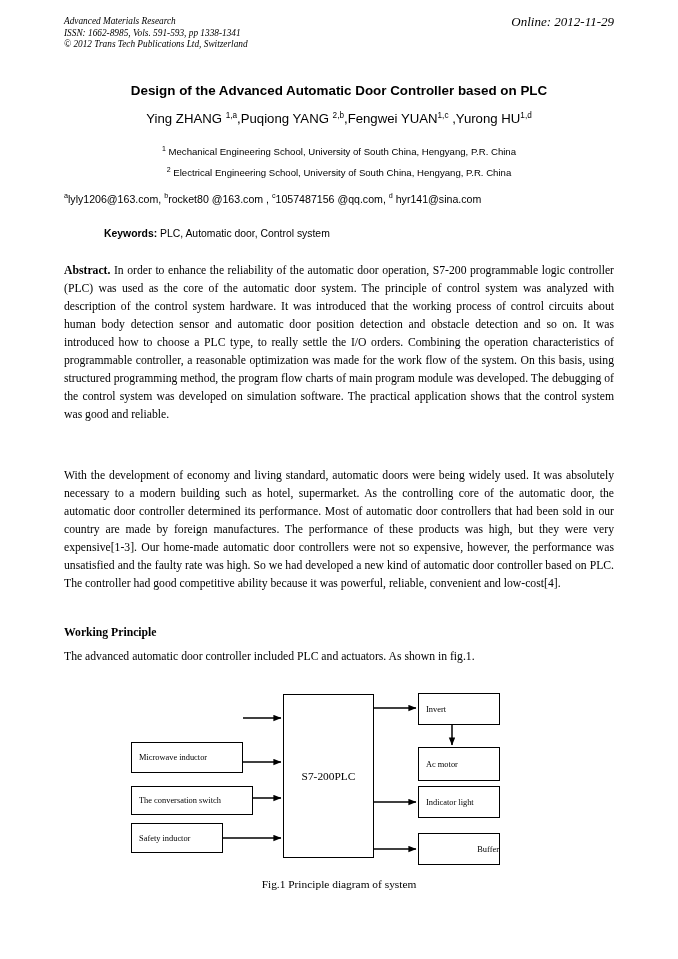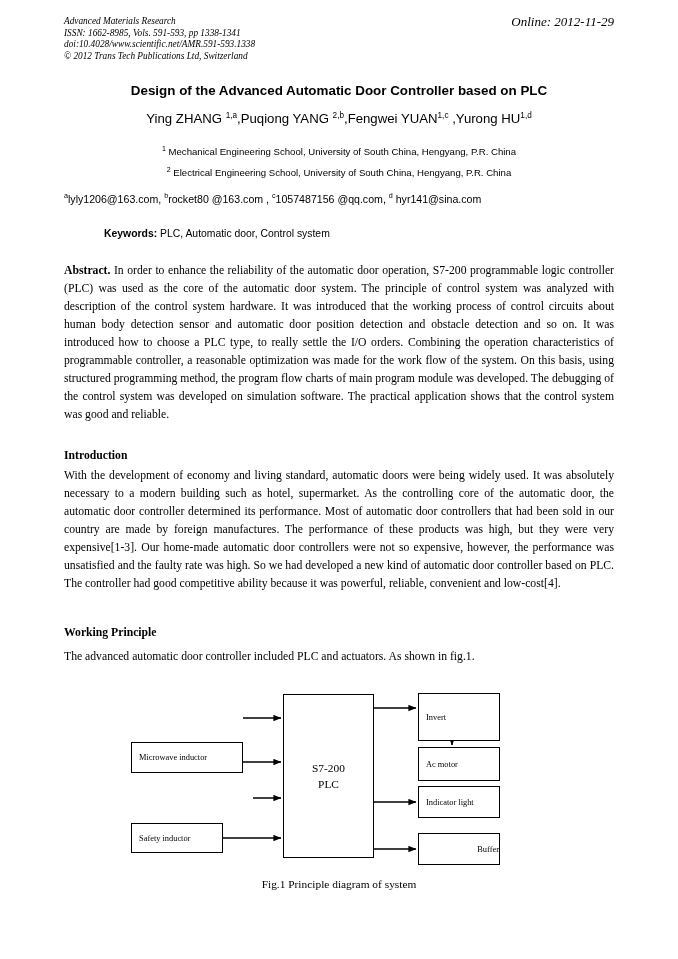--- a/index.html
+++ b/index.html
@@ -180,21 +180,21 @@
     pointer-events: auto;
   }
   .fig-box.centered {
     justify-content: center;
     padding-left: 0;
     text-align: center;
   }
   .fig-box.plc {
     font-size: 11.4px;
     line-height: 16px;
-    flex-direction: column;
+    flex-direction: row;
     justify-content: center;
   }
 
   .fig-caption {
     position: absolute;
     left: 64px;
     top: 878px;
     width: 550px;
     text-align: center;
     font-family: "Liberation Serif", "DejaVu Serif", serif;
@@ -215,21 +215,20 @@
 <body>
 
 <div class="page">
 
   <div class="journal-header">
     <div class="jh-row">
       <span>Advanced Materials Research</span>
       <span class="jh-online">Online: 2012-11-29</span>
     </div>
     <div class="jh-row">ISSN: 1662-8985, Vols. 591-593, pp 1338-1341</div>
-    <div class="jh-row">doi:10.4028/www.scientific.net/AMR.591-593.1338</div>
     <div class="jh-row">© 2012 Trans Tech Publications Ltd, Switzerland</div>
   </div>
 
   <div class="title">Design of the Advanced Automatic Door Controller based on PLC</div>
 
   <div class="authors">
     <span>Ying ZHANG </span><sup>1,a</sup><span>,Puqiong YANG </span><sup>2,b</sup><span>,Fengwei YUAN</span><sup>1,c</sup><span> ,Yurong HU</span><sup>1,d</sup>
   </div>
 
   <div class="affils">
@@ -242,21 +241,20 @@
   </div>
 
   <div class="keywords">
     <span class="kw-label">Keywords:</span><span> PLC, Automatic door, Control system</span>
   </div>
 
   <div class="body-block" id="abstract-block">
     <span class="lead">Abstract.</span><span> In order to enhance the reliability of the automatic door operation, S7-200 programmable logic controller (PLC) was used as the core of the automatic door system. The principle of control system was analyzed with description of the control system hardware. It was introduced that the working process of control circuits about human body detection sensor and automatic door position detection and obstacle detection and so on. It was introduced how to choose a PLC type, to really settle the I/O orders. Combining the operation characteristics of programmable controller, a reasonable optimization was made for the work flow of the system. On this basis, using structured programming method, the program flow charts of main program module was developed. The debugging of the control system was developed on simulation software. The practical application shows that the control system was good and reliable.</span>
   </div>
 
-  <div class="section-head" id="intro-head">Introduction</div>
   <div class="body-block" id="intro-block">With the development of economy and living standard, automatic doors were being widely used. It was absolutely necessary to a modern building such as hotel, supermarket. As the controlling core of the automatic door, the automatic door controller determined its performance. Most of automatic door controllers that had been sold in our country are made by foreign manufactures. The performance of these products was high, but they were very expensive[1-3]. Our home-made automatic door controllers were not so expensive, however, the performance was unsatisfied and the faulty rate was high. So we had developed a new kind of automatic door controller based on PLC. The controller had good competitive ability because it was powerful, reliable, convenient and low-cost[4].</div>
 
   <div class="section-head" id="wp-head">Working Principle</div>
   <div class="body-block" id="wp-block">The advanced automatic door controller included PLC and actuators. As shown in fig.1.</div>
 
   <div class="figure">
 
     <svg class="arrow-svg" viewBox="0 0 678 959">
       <defs>
         <marker id="ah" markerWidth="9" markerHeight="9" refX="7.6" refY="3.2" orient="auto" markerUnits="userSpaceOnUse">
@@ -272,30 +270,33 @@
       <path d="M374,708 L416,708" stroke="#000" stroke-width="1.5" fill="none" marker-end="url(#ah)"></path>
       <path d="M374,802 L416,802" stroke="#000" stroke-width="1.5" fill="none" marker-end="url(#ah)"></path>
       <path d="M374,849 L416,849" stroke="#000" stroke-width="1.5" fill="none" marker-end="url(#ah)"></path>
 
       <path d="M452,725 L452,745" stroke="#000" stroke-width="1.5" fill="none" marker-end="url(#ah)"></path>
     </svg>
 
     <div class="fig-box" style="left:131px; top:742px; width:112px; height:31px;">
       <span>Microwave inductor</span>
     </div>
+    <div class="fig-box" style="left:131px; top:786px; width:122px; height:29px;">
+      <span>The conversation switch</span>
+    </div>
     <div class="fig-box" style="left:131px; top:823px; width:92px; height:30px;">
       <span>Safety inductor</span>
     </div>
 
     <div class="fig-box centered plc" style="left:283px; top:694px; width:91px; height:164px;">
       <span>S7-200</span>
       <span>PLC</span>
     </div>
 
-    <div class="fig-box" style="left:418px; top:693px; width:82px; height:48px;">
+    <div class="fig-box" style="left:418px; top:693px; width:82px; height:32px;">
       <span>Invert</span>
     </div>
     <div class="fig-box" style="left:418px; top:747px; width:82px; height:34px;">
       <span>Ac motor</span>
     </div>
     <div class="fig-box" style="left:418px; top:786px; width:82px; height:32px;">
       <span>Indicator light</span>
     </div>
     <div class="fig-box" style="left:418px; top:833px; width:82px; height:32px;justify-content:flex-end;">
       <span>Buffer</span>

